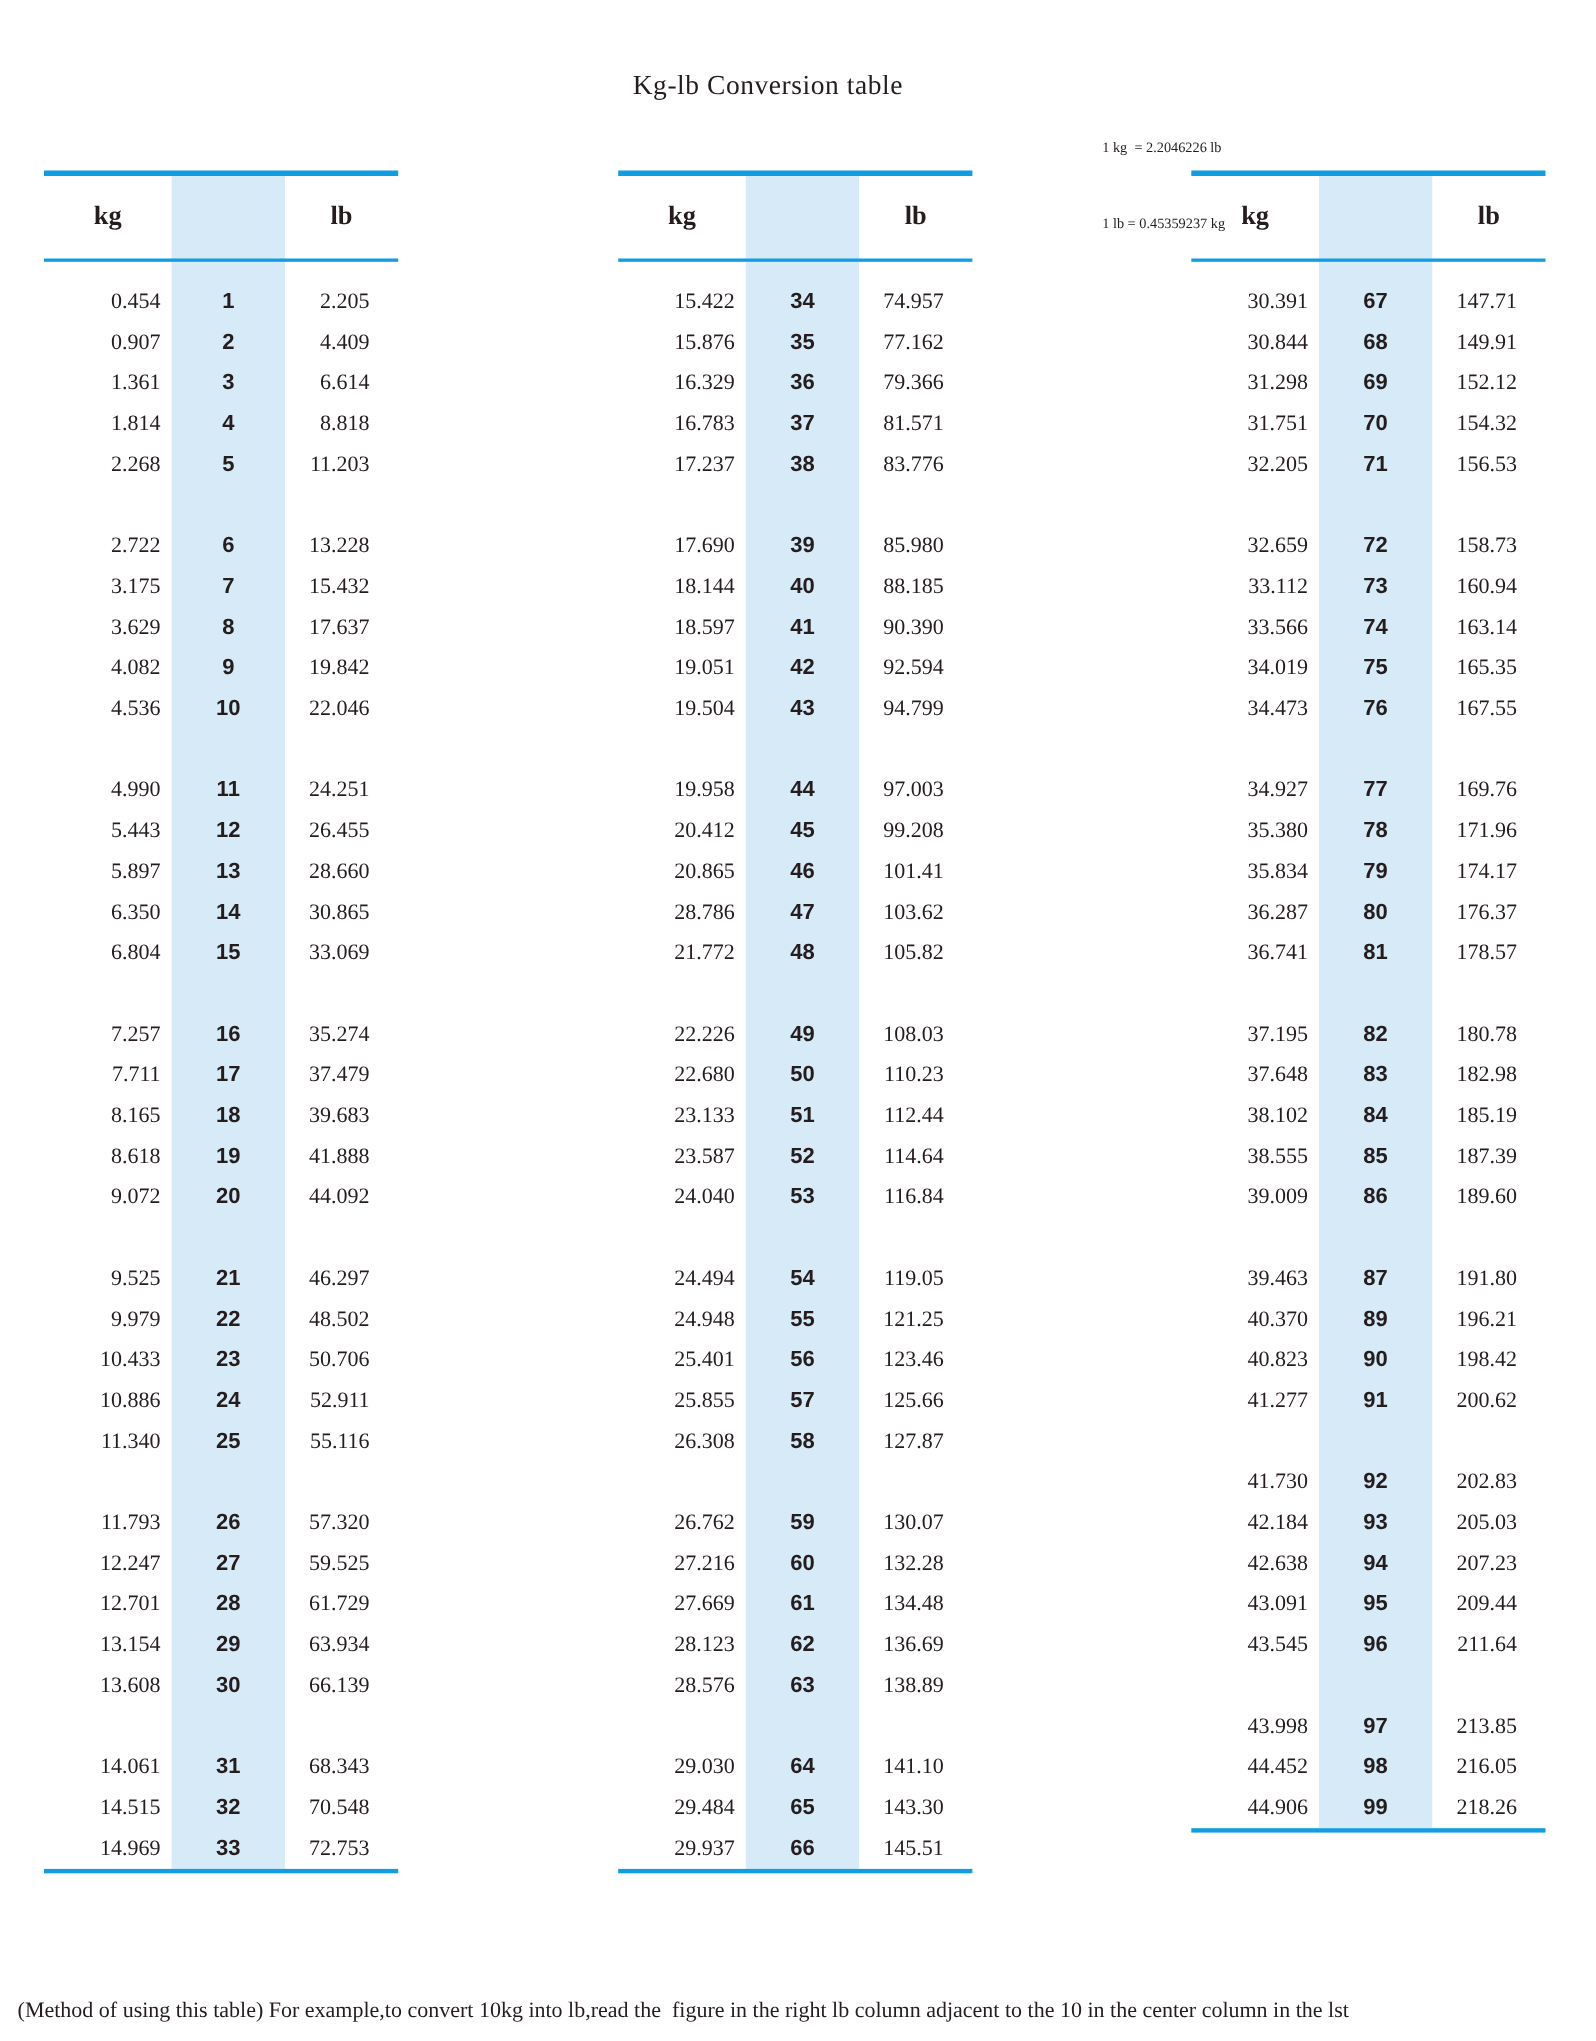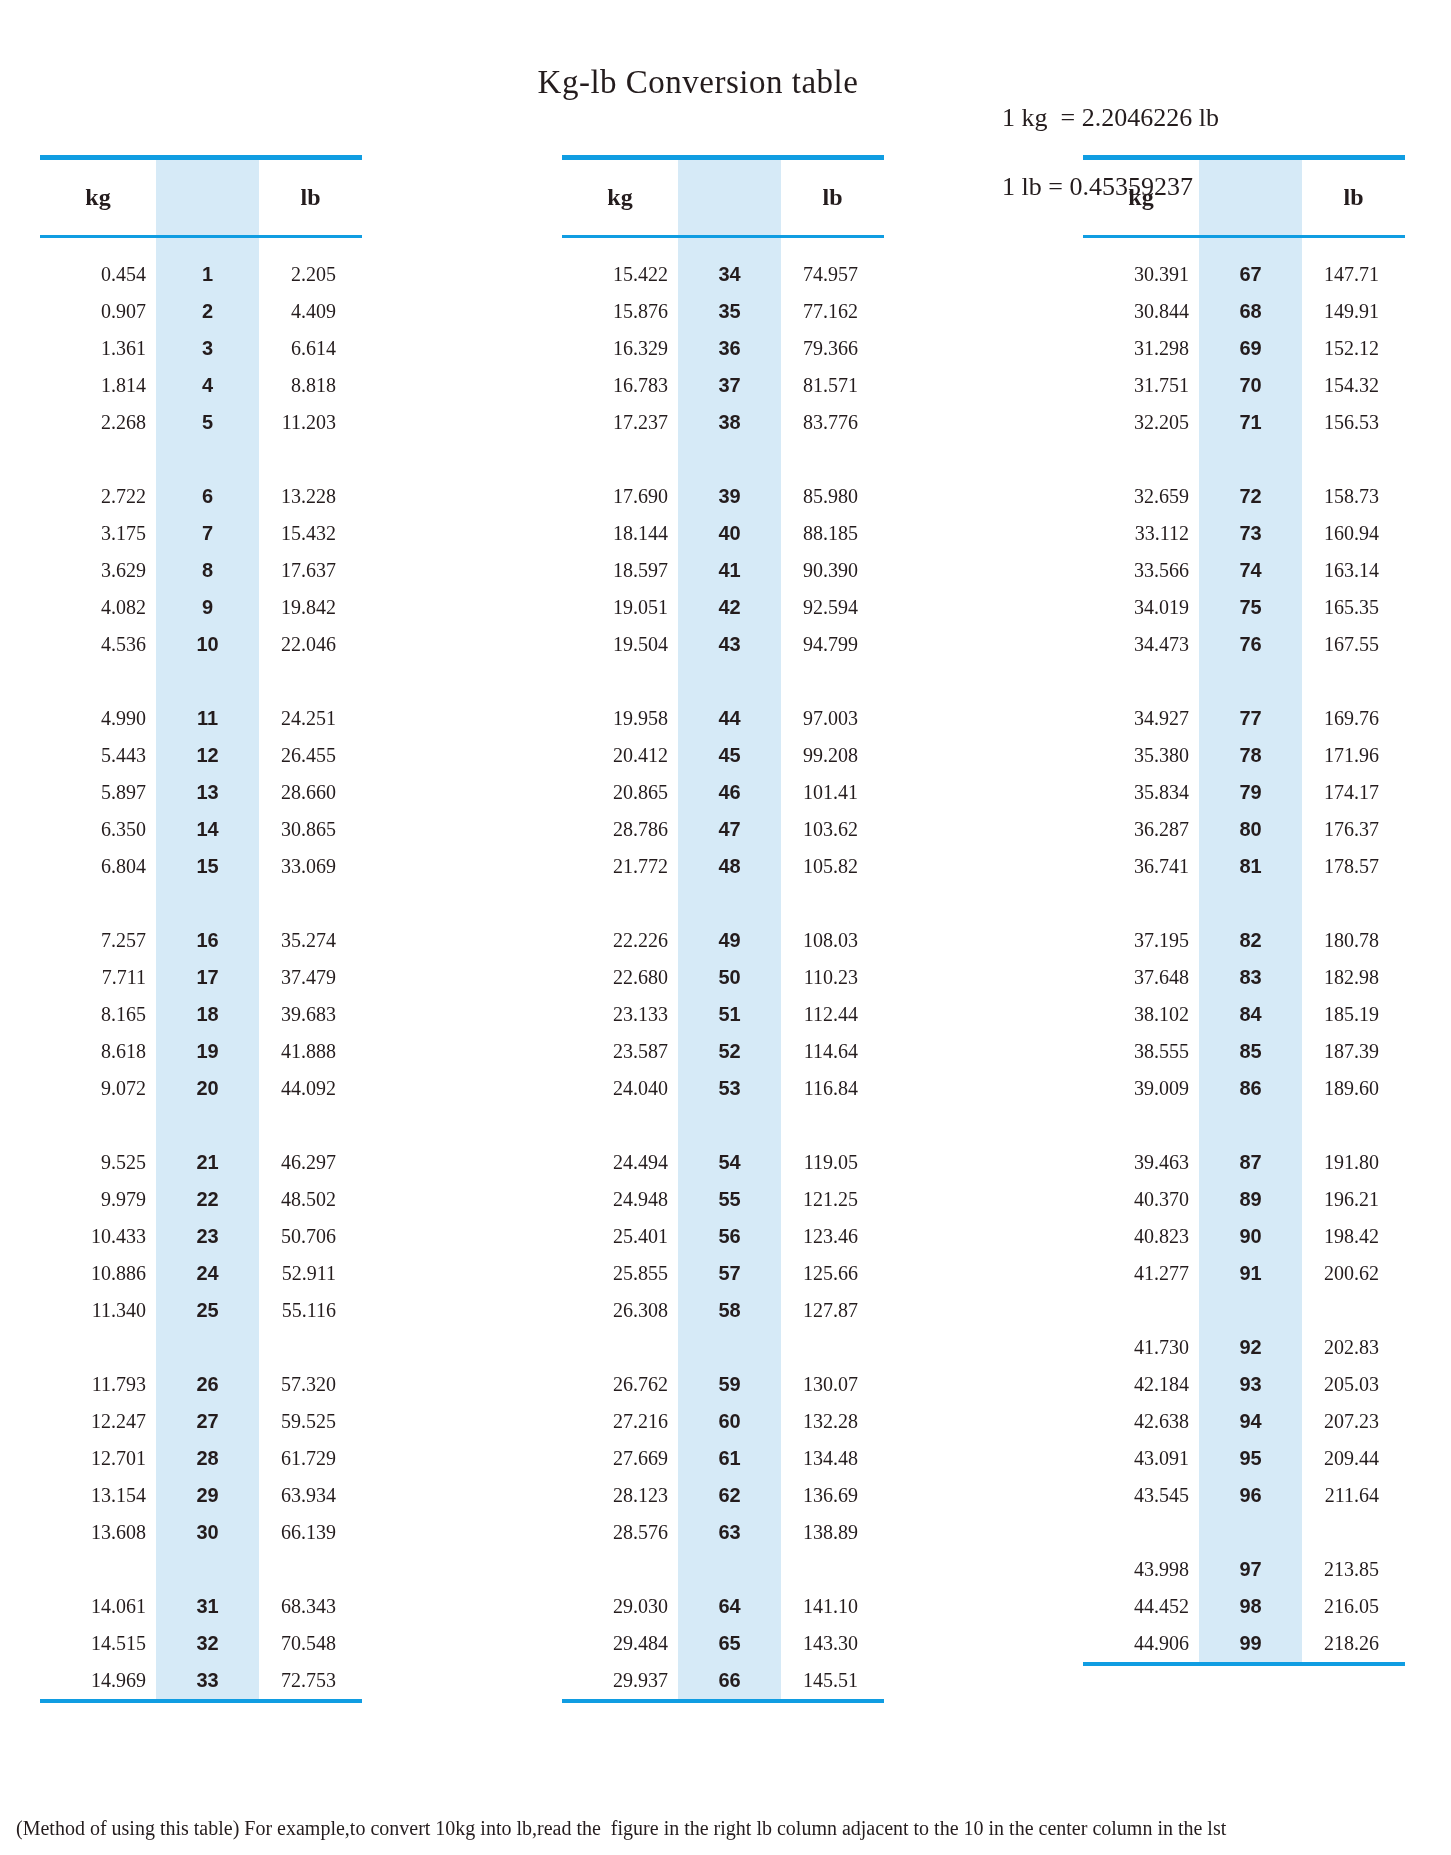--- a/index.html
+++ b/index.html
@@ -2,24 +2,24 @@
 <html><head>
 <meta charset="utf-8">
 <style>
   html,body{margin:0;padding:0;}
   body{
     width:1451px;height:1855px;position:relative;background:#ffffff;
     color:#241c1d;font-family:"Liberation Serif",serif;overflow:hidden;
   }
   .title{
     position:absolute;top:64px;left:0;width:1396px;text-align:center;
-    font-size:33px;letter-spacing:0.5px;color:#241c1d;
+    font-size:25px;letter-spacing:0.5px;color:#241c1d;
   }
   .conv{
-    position:absolute;top:60px;left:1002px;font-size:26px;line-height:23px;
+    position:absolute;top:76px;left:1002px;font-size:13px;line-height:23px;
     white-space:pre;color:#241c1d;
   }
   .tbl{position:absolute;top:155px;width:322px;}
   .tbl-1{left:40px;}
   .tbl-2{left:562px;}
   .tbl-3{left:1083px;}
   .band{position:absolute;left:116px;width:103px;top:5px;bottom:4px;z-index:0;}
   .rule-top{height:5px;position:relative;z-index:1;}
   .rule-mid{height:3px;position:relative;z-index:1;}
   .rule-bot{height:4px;position:relative;z-index:1;}

